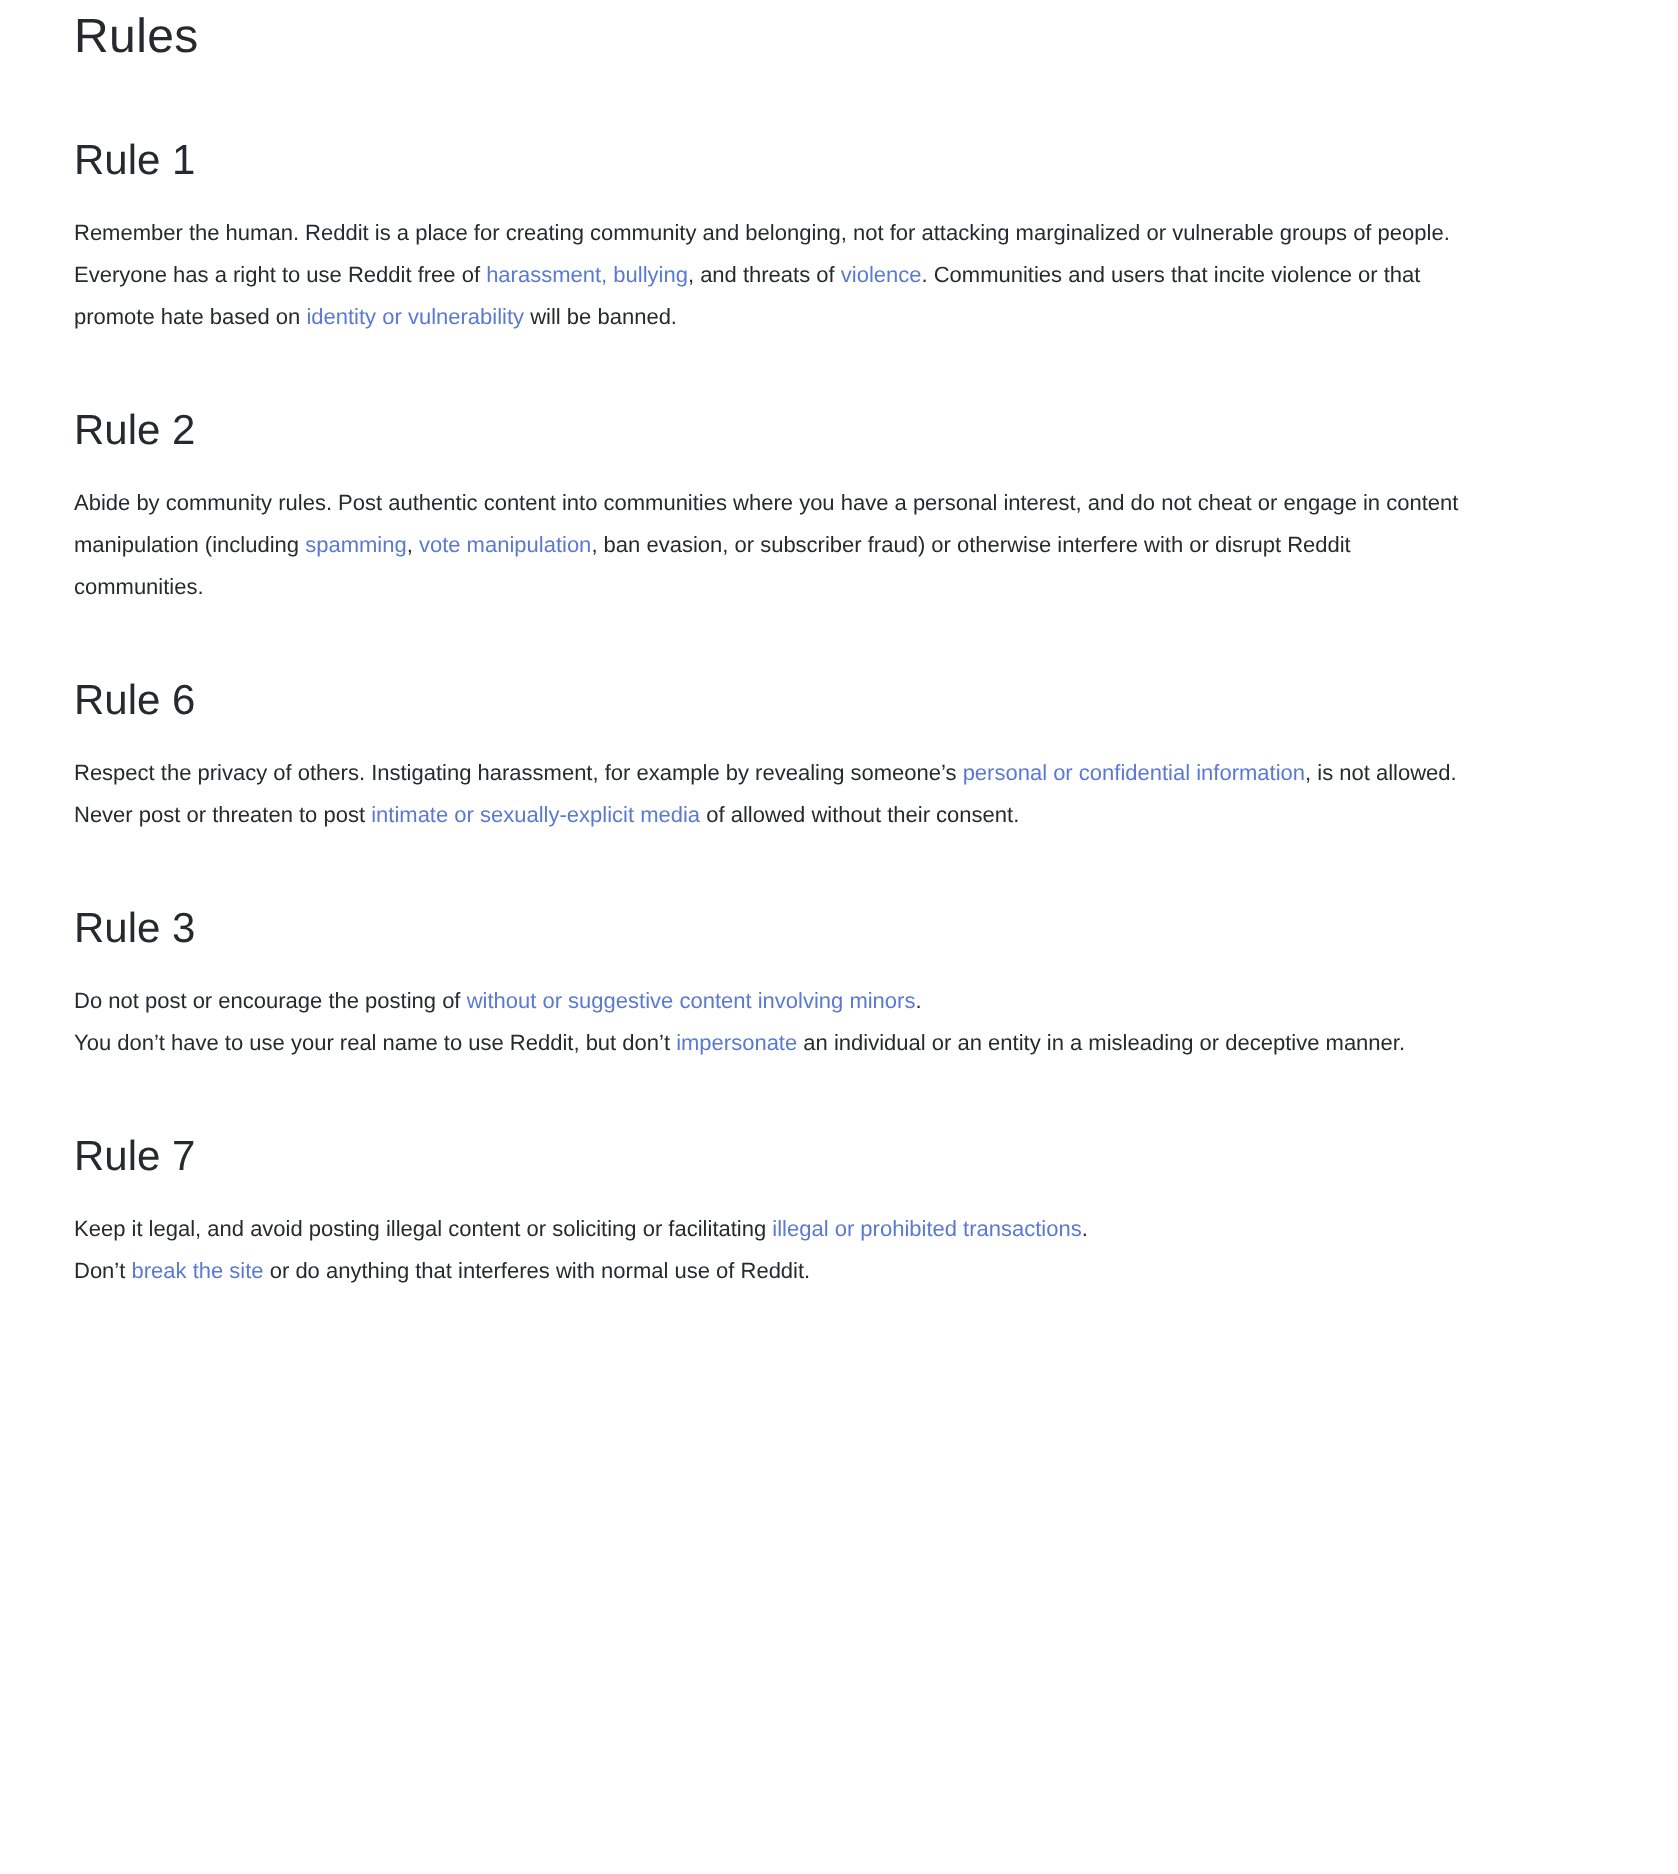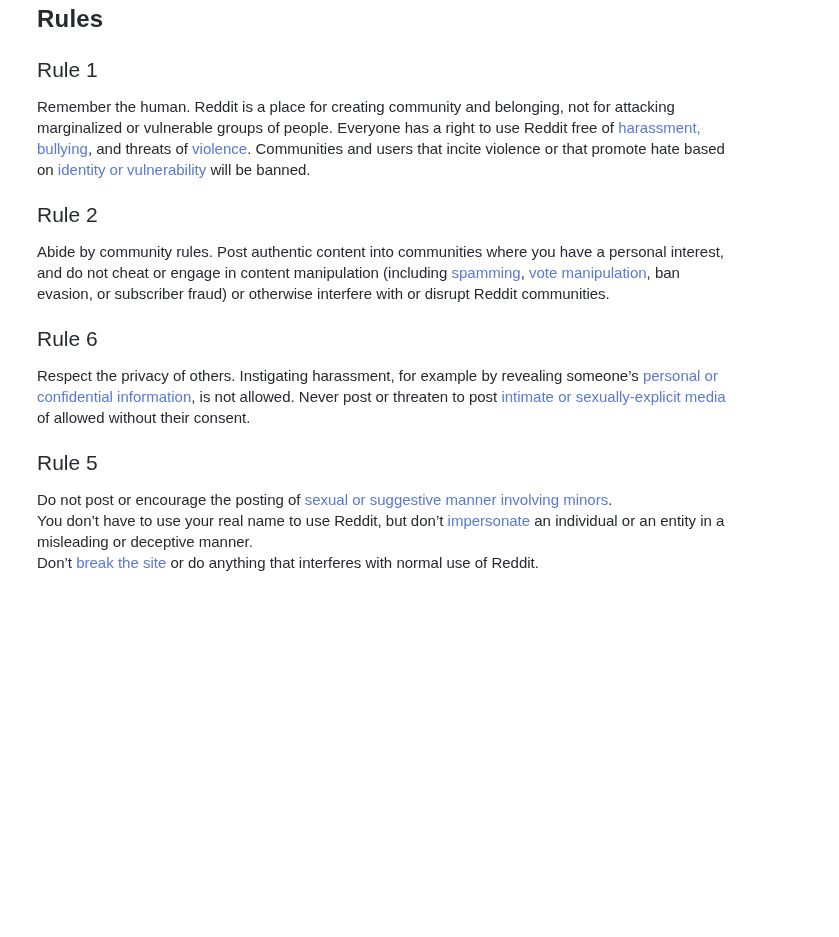--- a/index.html
+++ b/index.html
@@ -15,34 +15,34 @@
     box-sizing: border-box;
   }
   .page {
     box-sizing: border-box;
     padding: 3px 102px 9px 37px;
     width: 839px;
   }
   .page-title {
     font-size: 24px;
     line-height: 32px;
-    font-weight: 700;
+    font-weight: 400;
     margin: 0;
     color: var(--heading-color, #26292e);
     letter-spacing: 0.2px;
   }
   .rule-heading {
     font-size: 21px;
     line-height: 28px;
     font-weight: 400;
-    margin: 21px 0 12px 0;
+    margin: 32px 0 12px 0;
     color: var(--heading-color, #26292e);
   }
   .rule-paragraph {
-    font-size: 15px;
+    font-size: 11px;
     line-height: 21px;
     margin: 0;
     max-width: 700px;
     color: var(--text-color, #26292e);
   }
   .inline-link {
     color: var(--link-color, #5a79d2);
     text-decoration: none;
     cursor: pointer;
   }
@@ -62,27 +62,31 @@
     <h2 class="rule-heading">Rule 2</h2>
     <p class="rule-paragraph"><span>Abide by community rules. Post authentic content into communities where you have a personal interest, and do not cheat or engage in content manipulation (including </span><a class="inline-link">spamming</a><span>, </span><a class="inline-link">vote manipulation</a><span>, ban evasion, or subscriber fraud) or otherwise interfere with or disrupt Reddit communities.</span></p>
   </section>
 
   <section class="rule">
     <h2 class="rule-heading">Rule 6</h2>
     <p class="rule-paragraph"><span>Respect the privacy of others. Instigating harassment, for example by revealing someone’s </span><a class="inline-link">personal or confidential information</a><span>, is not allowed. Never post or threaten to post </span><a class="inline-link">intimate or sexually-explicit media</a><span> of allowed without their consent.</span></p>
   </section>
 
   <section class="rule">
-    <h2 class="rule-heading">Rule 5</h2>
-    <p class="rule-paragraph"><span>Do not post or encourage the posting of </span><a class="inline-link">sexual or suggestive manner involving minors</a><span>.</span></p>
+    <h2 class="rule-heading">Rule 3</h2>
+    <p class="rule-paragraph"><span>Do not post or encourage the posting of </span><a class="inline-link">without or suggestive content involving minors</a><span>.</span></p>
   </section>
 
   <section class="rule">
     <p class="rule-paragraph"><span>You don’t have to use your real name to use Reddit, but don’t </span><a class="inline-link">impersonate</a><span> an individual or an entity in a misleading or deceptive manner.</span></p>
   </section>
 
 
+  <section class="rule">
+    <h2 class="rule-heading">Rule 7</h2>
+    <p class="rule-paragraph"><span>Keep it legal, and avoid posting illegal content or soliciting or facilitating </span><a class="inline-link">illegal or prohibited transactions</a><span>.</span></p>
+  </section>
 
   <section class="rule">
     <p class="rule-paragraph"><span>Don’t </span><a class="inline-link">break the site</a><span> or do anything that interferes with normal use of Reddit.</span></p>
   </section>
 </div>
 </main>
 
 </body></html>

